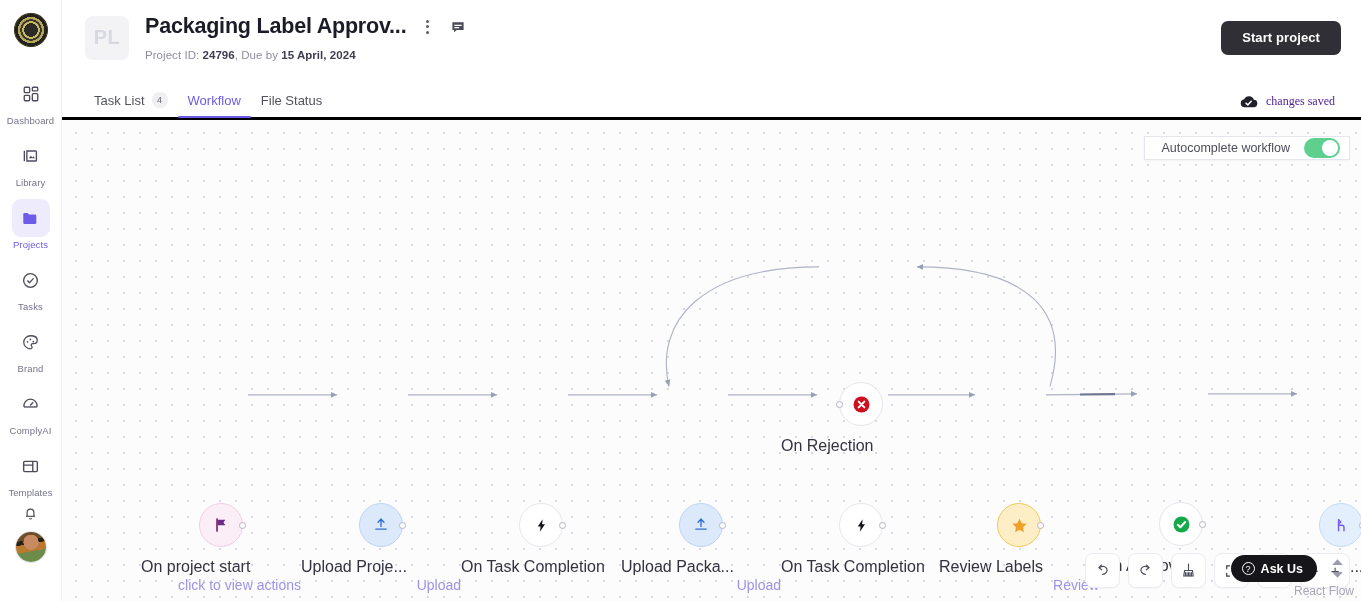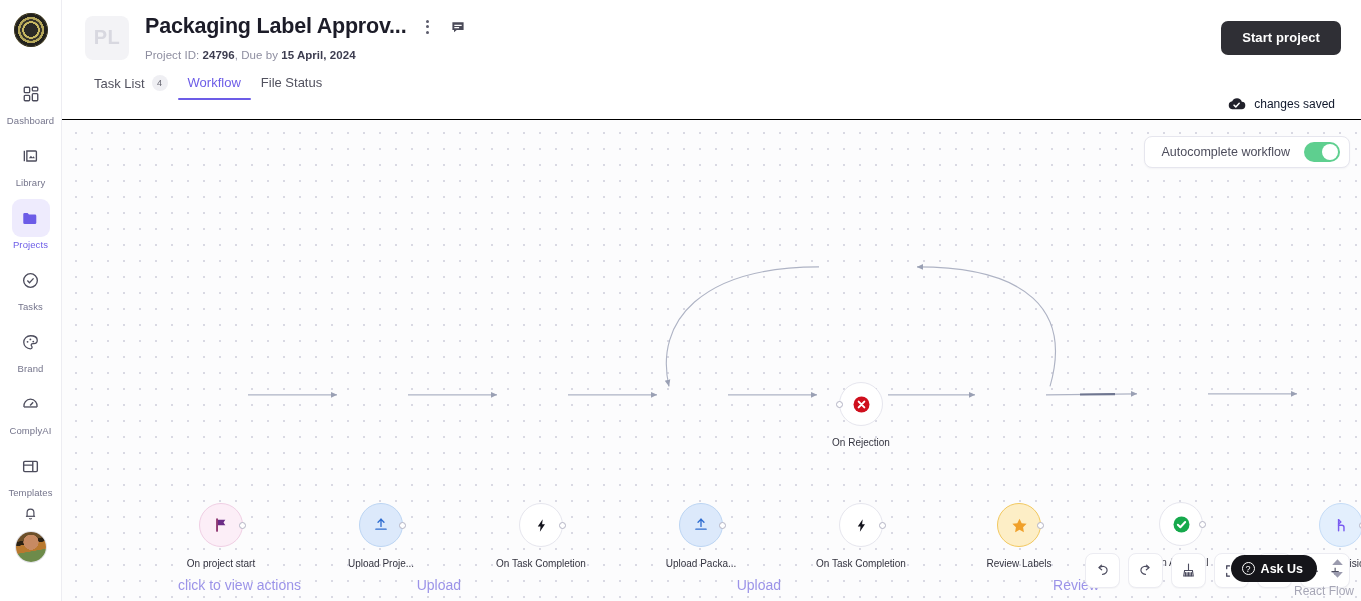--- a/index.html
+++ b/index.html
@@ -83,56 +83,56 @@
   }
   .proj-sub b { color: #3d3d50; font-weight: 700; }
   .spacer { flex: 1; }
   .start-btn {
     background: #2f2f35; color: #fff; border: none; border-radius: 7px;
     height: 34px; padding: 0 21px; font-size: 13px; font-weight: 700;
     font-family: "Liberation Sans", sans-serif; cursor: pointer; letter-spacing: .1px;
   }
 
   .tabbar {
-    height: 45px; flex: 0 0 45px; display: flex; align-items: flex-start;
-    padding: 0 22px; border-bottom: 1px solid #000000; background: #fff;
+    height: 45px; flex: 0 0 45px; display: flex; align-items: flex-end;
+    padding: 0 22px; border-bottom: 3px solid #000000; background: #fff;
     position: relative;
   }
   .tab {
     display: flex; align-items: center; gap: 7px; padding: 0 10px 9px 10px;
     font-size: 13px; color: #52525f; cursor: pointer; position: relative;
   }
   .tab.active { color: #6c5ce7; font-weight: 400; }
   .tab.active:after {
     content: ""; position: absolute; left: 0; right: 0; bottom: -1px; height: 2.5px;
     background: #6c5ce7; border-radius: 2px;
   }
   .tab-badge {
     background: #efeff3; color: #64646f; border-radius: 50%;
     width: 16px; height: 16px; font-size: 9px;
     display: flex; align-items: center; justify-content: center;
   }
   .saved-wrap {
     position: absolute; right: 26px; bottom: 8px;
     display: flex; align-items: center; gap: 8px;
   }
-  .saved-text { font-size: 12px; color: #0f172a; }
+  .saved-text { font-size: 12px; color: #4c1d95; font-family: Liberation Serif, serif; }
 
   
   .canvas {
     flex: 1; position: relative; overflow: hidden;
     background-color: #fcfcfd;
     background-image: radial-gradient(#d9d9e3 1px, transparent 1.1px);
     background-size: 16px 16px;
     background-position: 6px 5px;
   }
   .autocomplete-pill {
     position: absolute; right: 11px; top: 16px;
-    background: #ffffff; border: 1px solid #e6e6ee; border-radius: 8px;
-    height: 32px; padding: 0 9px 0 16px;
+    background: #ffffff; border: 1px solid #e6e6ee; border-radius: 0;
+    height: 24px; padding: 0 9px 0 16px;
     display: flex; align-items: center; gap: 14px;
     box-shadow: 0 1px 2px rgba(20,20,40,.04);
   }
   .autocomplete-label { font-size: 12.5px; color: #4d4d5c; }
   .toggle {
     width: 36px; height: 20px; border-radius: 11px; background: #5ecf8f;
     position: relative; cursor: pointer; flex: 0 0 36px;
   }
   .toggle .knob {
     position: absolute; right: 2px; top: 2px; width: 16px; height: 16px;
@@ -153,21 +153,21 @@
   .node.lblue  { background: #e3effd; border: 1px solid #c5dcf7; }
 
   .handle {
     position: absolute; width: 7px; height: 7px; border-radius: 50%;
     background: #fff; border: 1px solid #b3b3c4; top: 50%; margin-top: -3.5px;
   }
   .handle.right { right: -4px; }
   .handle.left  { left: -4px; }
 
   .node-label {
-    position: absolute; text-align: center; font-size: 10px; color: #33333f;
+    position: absolute; font-size: 16px; color: #33333f;
     width: 160px; left: 50%; margin-left: -80px; top: 55px; white-space: nowrap;
   }
   .node-sub {
     position: absolute; text-align: right; font-size: 14px; color: #9a9ab0;
     width: 160px; left: 50%; margin-left: -80px; top: 74px; white-space: nowrap;
   }
   .node-sub.violet { color: #9b93e8; }
   .node-wrap { position: absolute; width: 44px; height: 44px; }
 
   

